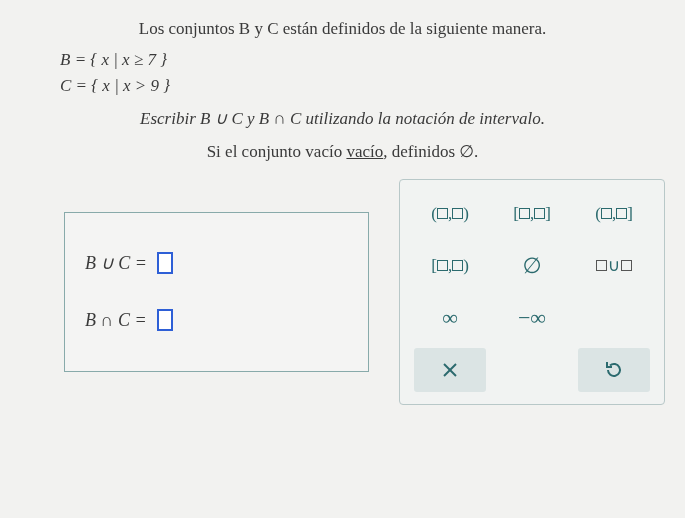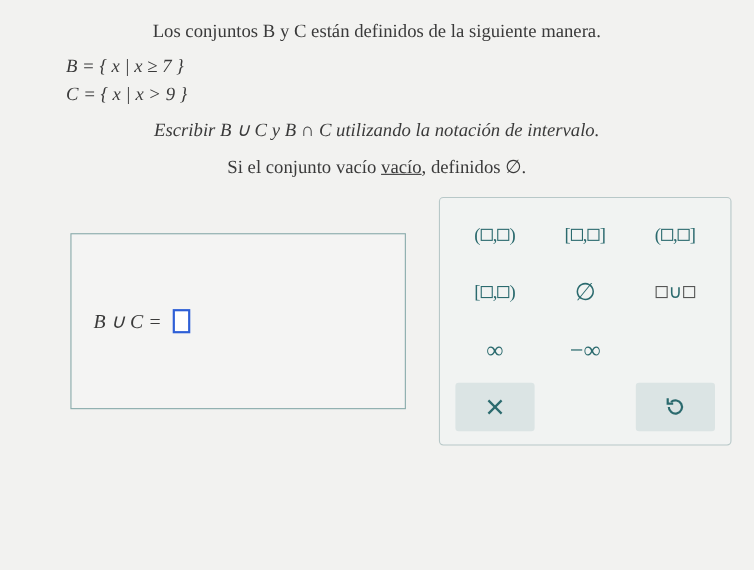--- a/index.html
+++ b/index.html
@@ -75,20 +75,24 @@
 <div class="problem-text">
   <span>Si el conjunto vacío </span><u class="dot">vacío</u><span>, definidos ∅.</span>
 </div>
 
 <div class="row-boxes">
   <div class="answer-box">
     <div class="answer-line">
       <span>B  ∪  C  =</span>
       <span class="input-slot"></span>
     </div>
+    <div class="answer-line">
+      <span>B  ∩  C  =</span>
+      <span class="input-slot"></span>
+    </div>
   </div>
 
   <div class="keypad">
     <div class="key">(<span class="sq"></span>,<span class="sq"></span>)</div>
     <div class="key">[<span class="sq"></span>,<span class="sq"></span>]</div>
     <div class="key">(<span class="sq"></span>,<span class="sq"></span>]</div>
 
     <div class="key">[<span class="sq"></span>,<span class="sq"></span>)</div>
     <div class="key big">∅</div>
     <div class="key"><span class="sqd"></span>∪<span class="sqd"></span></div>

